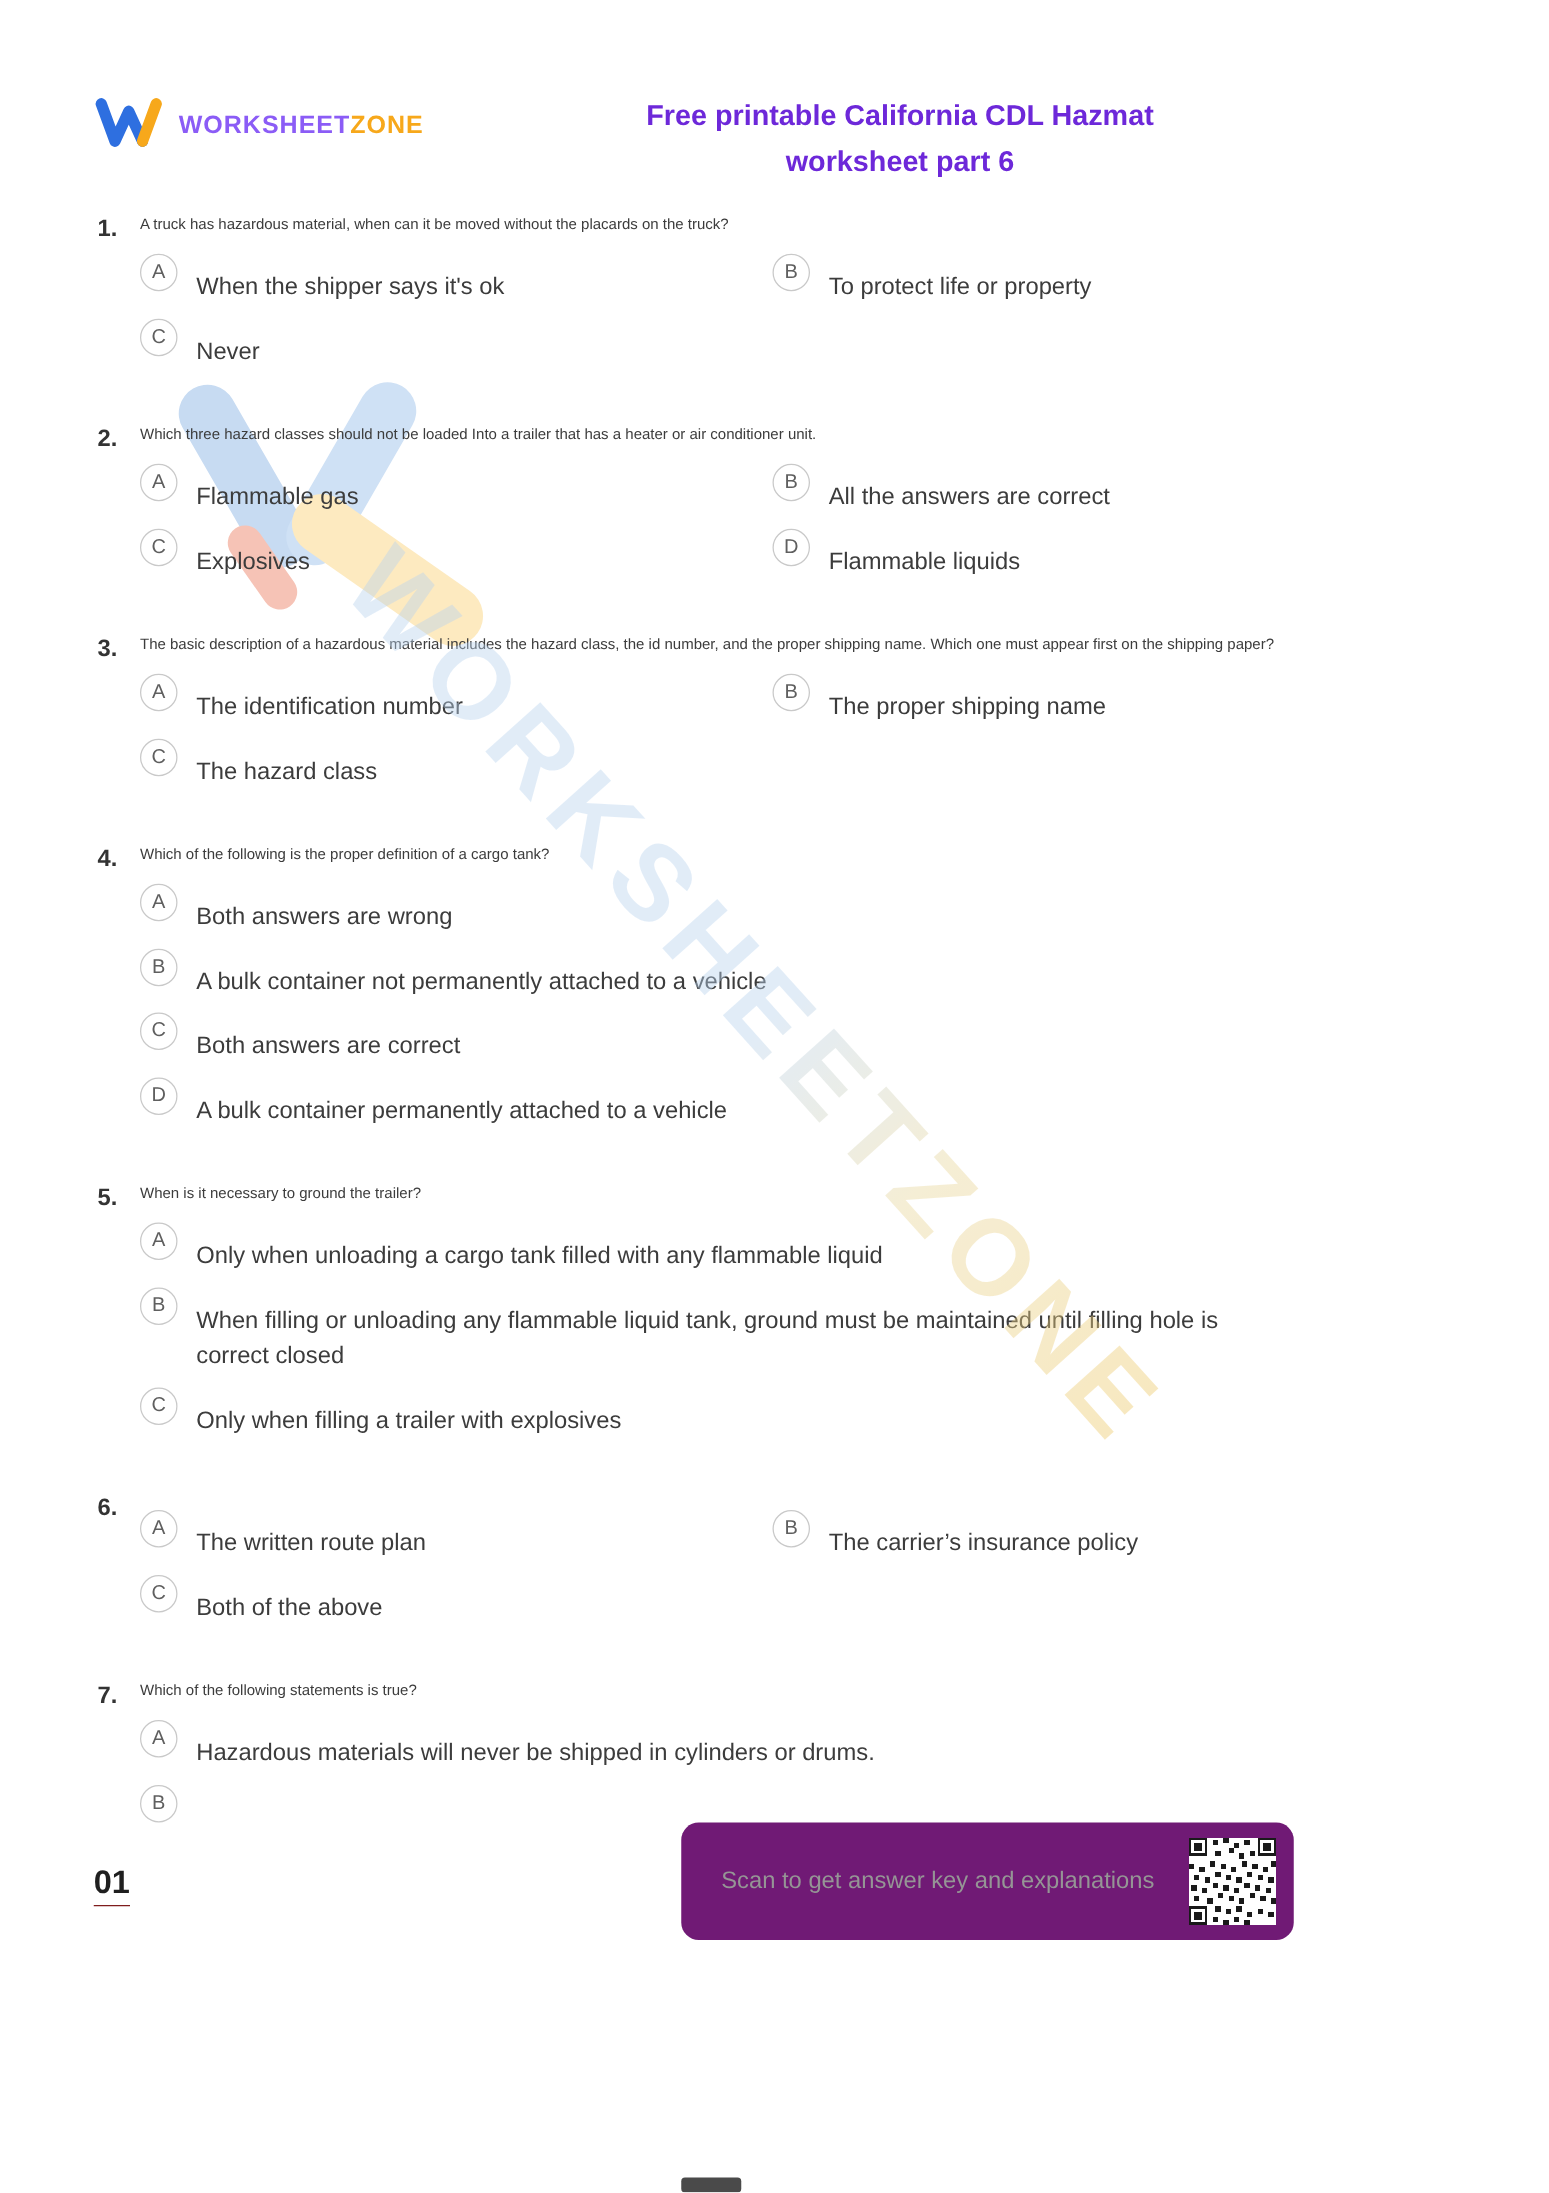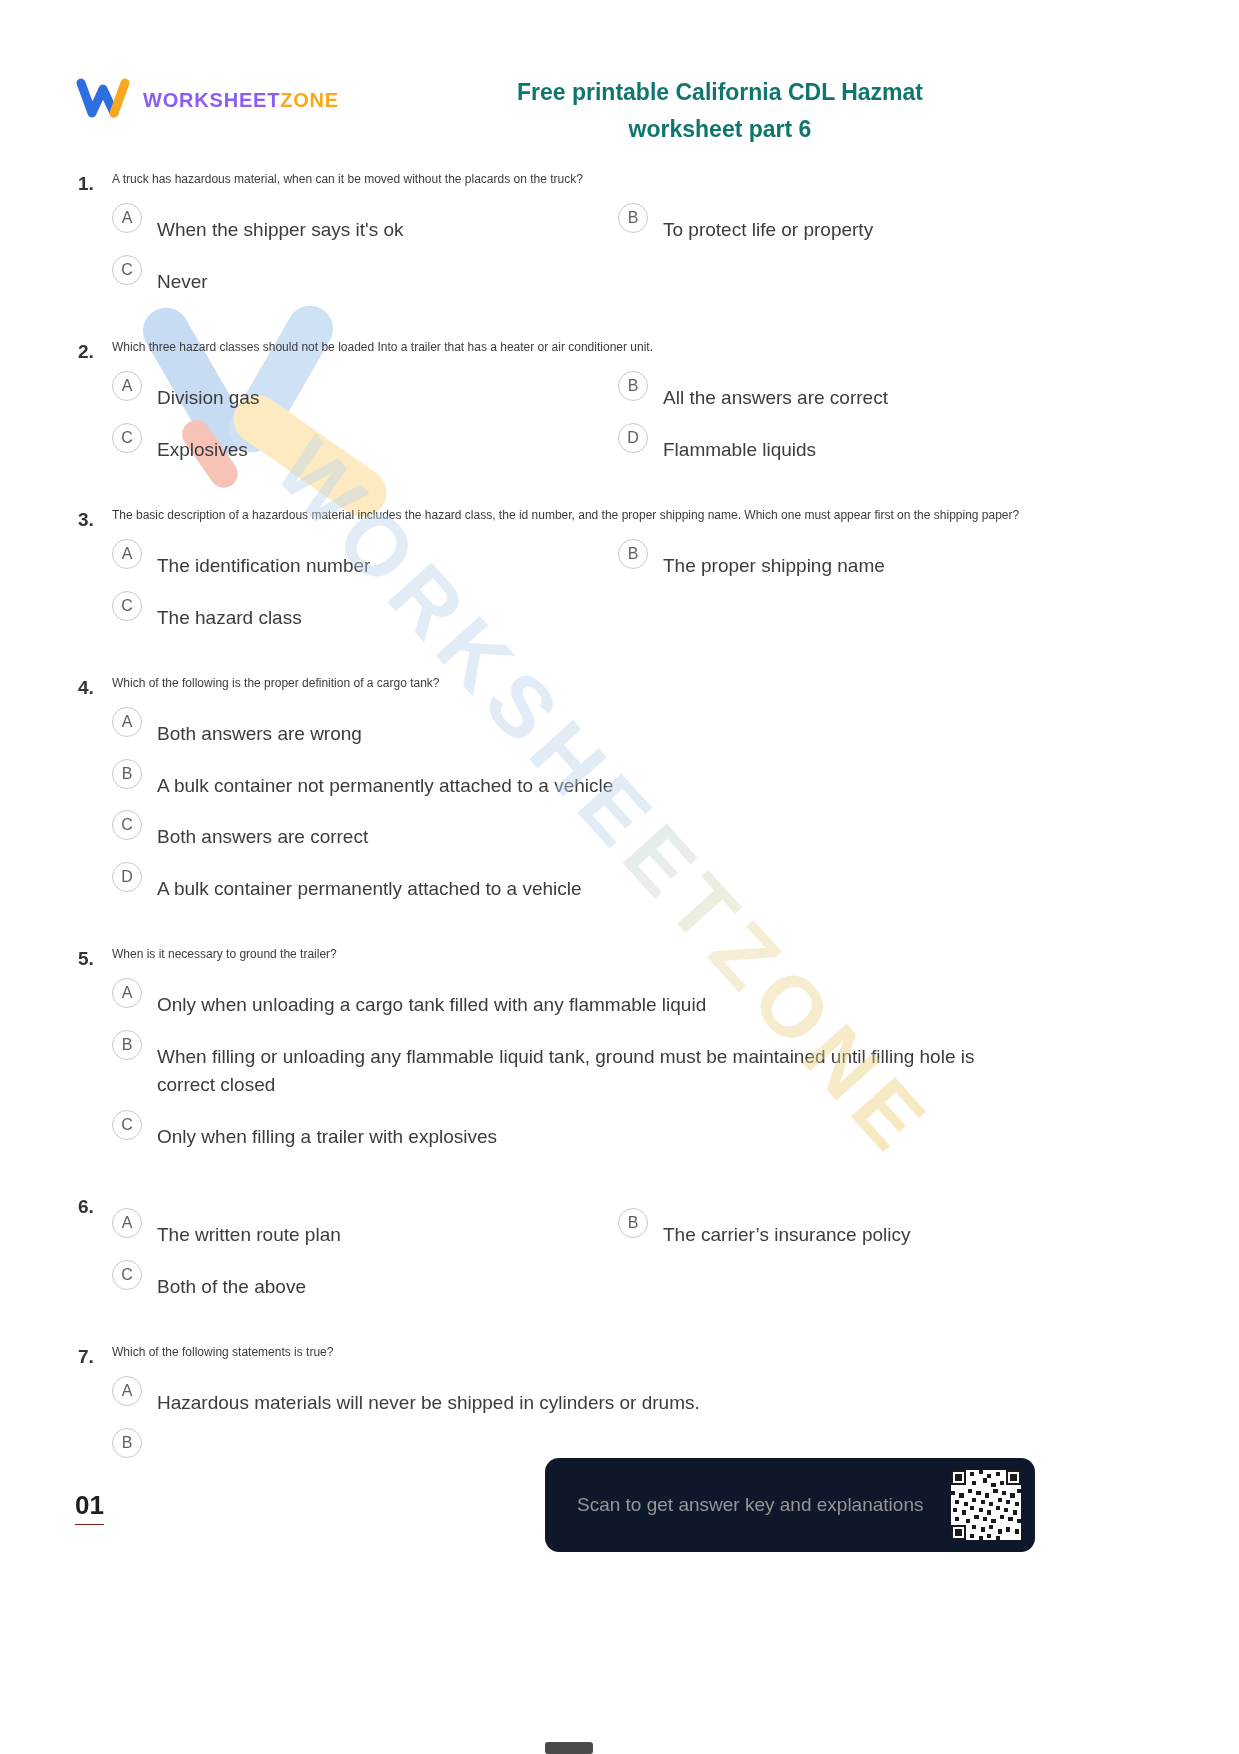--- a/index.html
+++ b/index.html
@@ -23,21 +23,21 @@
     background:linear-gradient(90deg,#b9d3ee 0%,#b9d3ee 52%,#e9d79c 72%,#eec968 100%);
     -webkit-background-clip:text; background-clip:text; color:transparent; }
 
   
   .content { position:relative; z-index:2; }
   .header-logo { position:absolute; left:75px; top:76px; display:flex; align-items:center; gap:12px; }
   .brand-text { font-size:20px; font-weight:700; letter-spacing:0.8px; }
   .brand-gray { color:#8b5cf6; }
   .brand-orange { color:#f7a81b; }
   .doc-title { position:absolute; left:440px; top:74px; width:560px; text-align:center;
-    font-size:23px; font-weight:700; color:#0f766e; line-height:1.6; }
+    font-size:23px; font-weight:700; color:#6d28d9; line-height:1.6; }
 
   
   .questions { position:absolute; left:78px; top:170px; width:1092px;
     display:flex; flex-direction:column; gap:42px; }
   .question { display:flex; }
   .q-num { width:34px; flex-shrink:0; font-size:19px; font-weight:700; color:#333333; line-height:1.5; }
   .q-body { flex:1; min-width:0; }
   .q-text { font-size:12px; color:#3c3c3c; line-height:1.5; max-width:965px; }
   .options { margin-top:15px; }
   .options.two-col { display:grid; grid-template-columns:506px 1fr; row-gap:10px; align-items:start; }
@@ -46,21 +46,21 @@
   .opt-letter { width:30px; height:30px; flex-shrink:0; border:1.5px solid #c9c9c9; border-radius:50%;
     display:inline-flex; align-items:center; justify-content:center;
     font-size:16px; color:#5f5f5f; background:#ffffff; }
   .opt-text { font-size:19px; color:#3c3c3c; line-height:1.5; padding-top:1px;margin-top:12px; }
   .options.one-col .opt-text { max-width:880px; }
 
   
   .page-number { position:absolute; left:75px; top:1490px; font-size:26px; font-weight:700;
     color:#1f1f1f; border-bottom:1px solid #7f1d1d; padding-bottom:3px; }
   .scan-box { position:absolute; left:545px; top:1458px; width:490px; height:94px;
-    background:#0f172a; border-radius:14px; display:flex; align-items:center;
+    background:#701a75; border-radius:14px; display:flex; align-items:center;
     padding:0 14px 0 32px; gap:18px; }
   .scan-text { flex:1; font-size:19px; color:#959595; }
   .qr-wrap { width:70px; height:70px; flex-shrink:0; display:flex; align-items:center; justify-content:center; }
   .page-bottom-mark { position:absolute; left:545px; top:1742px; width:48px; height:12px;
     background:#4a4a4a; border-radius:3px; }
 </style>
 </head>
 <body>
 
 <div class="page">
@@ -113,21 +113,21 @@
     </div>
   </div>
 
   <div class="question">
     <div class="q-num">2.</div>
     <div class="q-body">
       <div class="q-text">Which three hazard classes should not be loaded Into a trailer that has a heater or air conditioner unit.</div>
       <div class="options two-col">
               <div class="option">
                 <span class="opt-letter">A</span>
-                <span class="opt-text">Division gas</span>
+                <span class="opt-text">Flammable gas</span>
               </div>
               <div class="option">
                 <span class="opt-letter">B</span>
                 <span class="opt-text">All the answers are correct</span>
               </div>
               <div class="option">
                 <span class="opt-letter">C</span>
                 <span class="opt-text">Explosives</span>
               </div>
               <div class="option">

